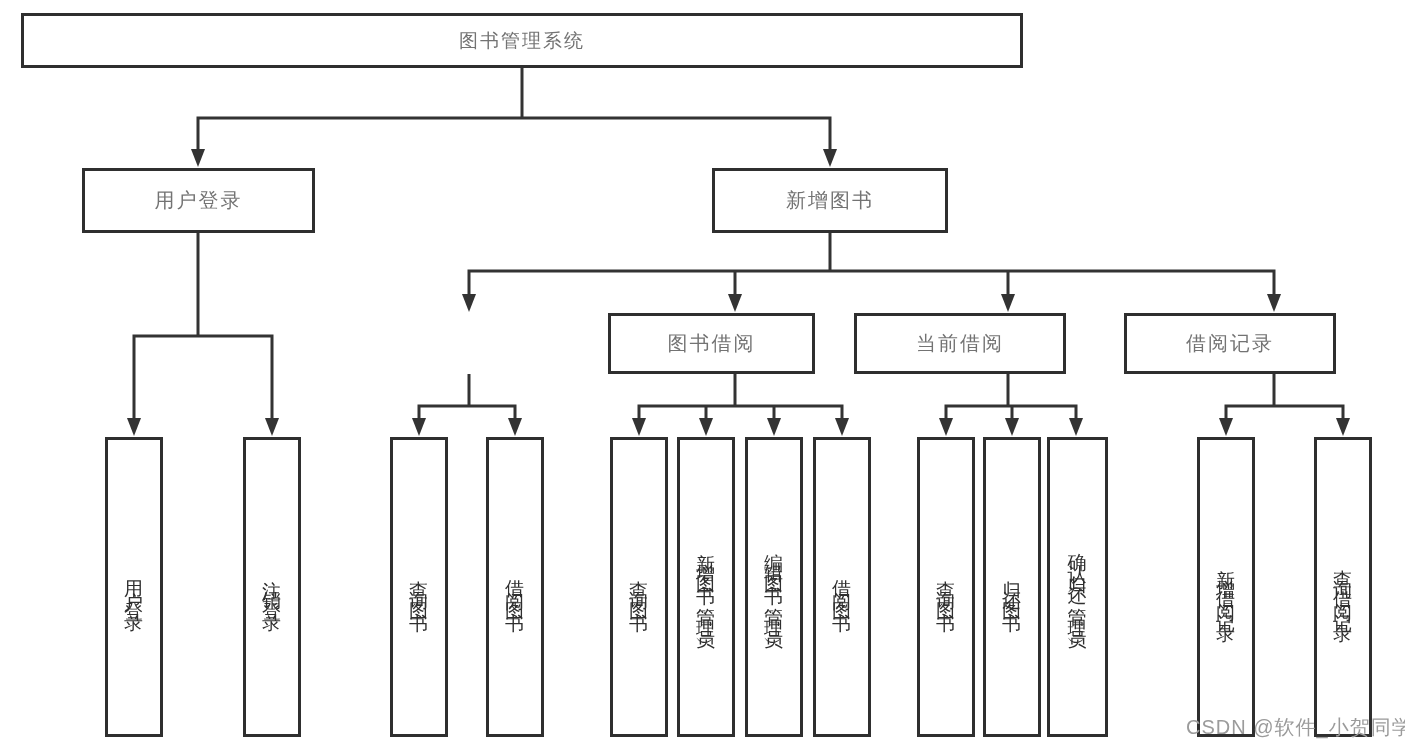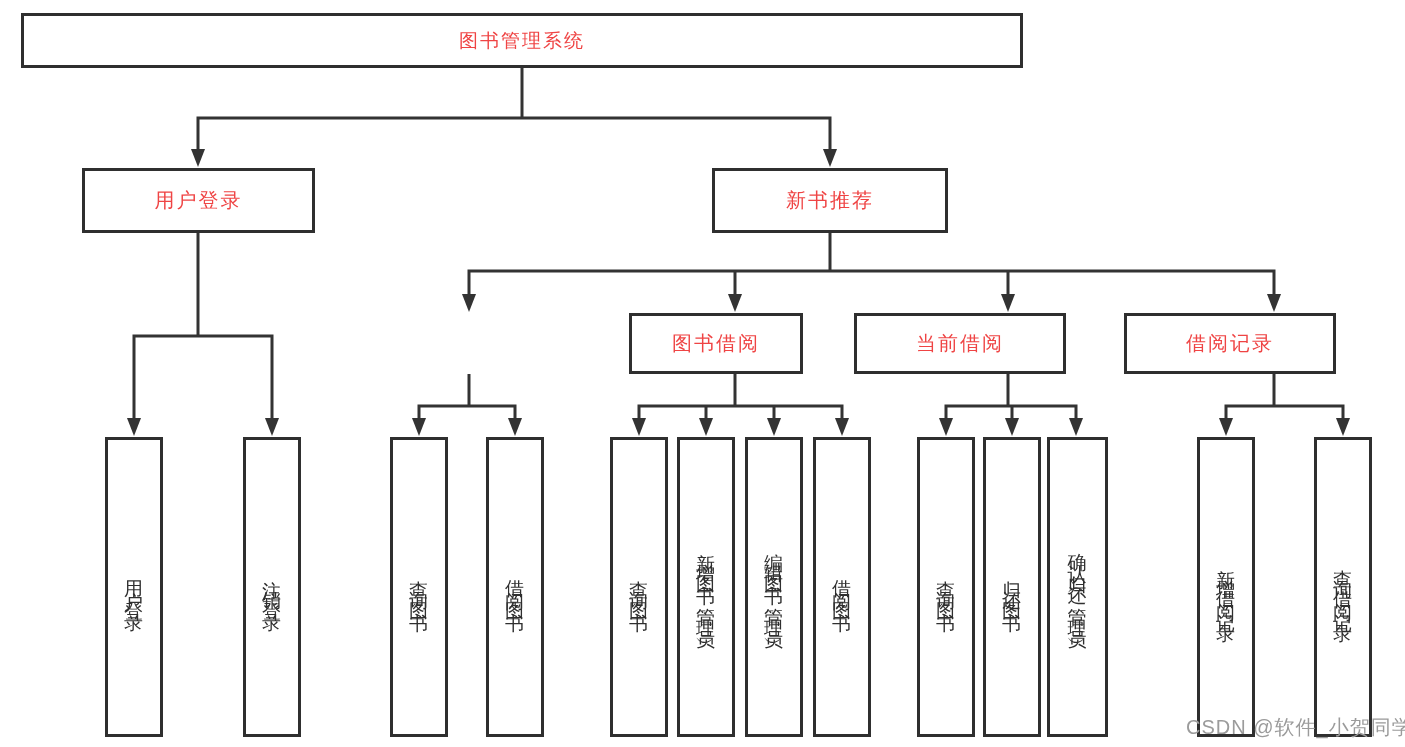--- a/index.html
+++ b/index.html
@@ -4,21 +4,21 @@
 <style>
   html,body{margin:0;padding:0;background:#fff;}
   .canvas{
     position:relative;width:1405px;height:747px;background:#fff;
     font-family:"Liberation Sans","DejaVu Sans",sans-serif;overflow:hidden;
   }
   .connectors{position:absolute;left:0;top:0;z-index:1;}
   .hbox{
     position:absolute;box-sizing:border-box;background:#fff;
     border:3px solid #2f2f2f;display:flex;align-items:center;justify-content:center;
-    font-size:20px;color:#ef4444;letter-spacing:2px;z-index:2;
+    font-size:20px;color:#737373;letter-spacing:2px;z-index:2;
   }
   .root-box{font-size:19px;}
   .vbox{
     position:absolute;box-sizing:border-box;top:437px;width:58px;height:300px;
     background:#fff;border:3px solid #2f2f2f;display:flex;align-items:center;
     justify-content:center;z-index:2;
   }
   .vtext{
     writing-mode:vertical-rl;text-orientation:mixed;font-size:19px;
     letter-spacing:11px;color:#2f2f2f;line-height:1;white-space:nowrap;
@@ -86,24 +86,24 @@
   </svg>
 
   <div class="hbox root-box" style="left:21px;top:13px;width:1002px;height:55px">
     <span>图书管理系统</span>
   </div>
 
   <div class="hbox" style="left:82px;top:168px;width:233px;height:65px">
     <span>用户登录</span>
   </div>
   <div class="hbox" style="left:712px;top:168px;width:236px;height:65px">
-    <span>新书推荐</span>
+    <span>新增图书</span>
   </div>
 
-  <div class="hbox" style="left:629px;top:313px;width:174px;height:61px">
+  <div class="hbox" style="left:608px;top:313px;width:207px;height:61px">
     <span>图书借阅</span>
   </div>
   <div class="hbox" style="left:854px;top:313px;width:212px;height:61px">
     <span>当前借阅</span>
   </div>
   <div class="hbox" style="left:1124px;top:313px;width:212px;height:61px">
     <span>借阅记录</span>
   </div>
 
   <div class="vbox" style="left:105px">

